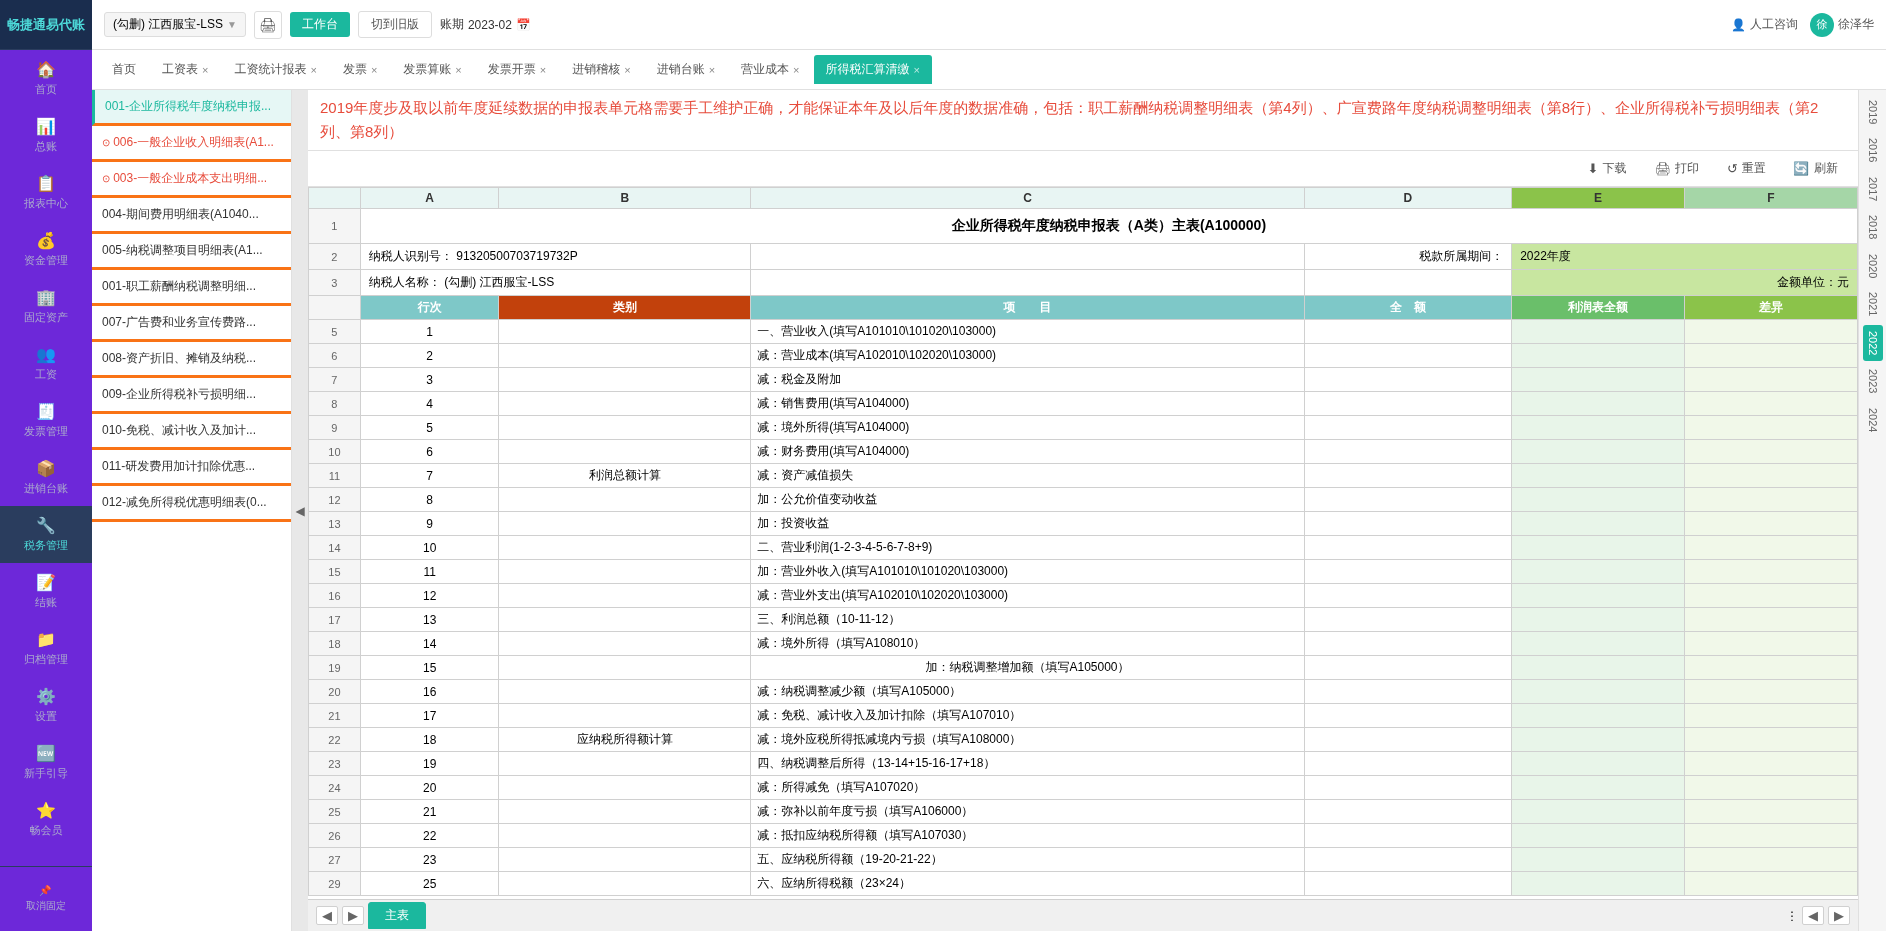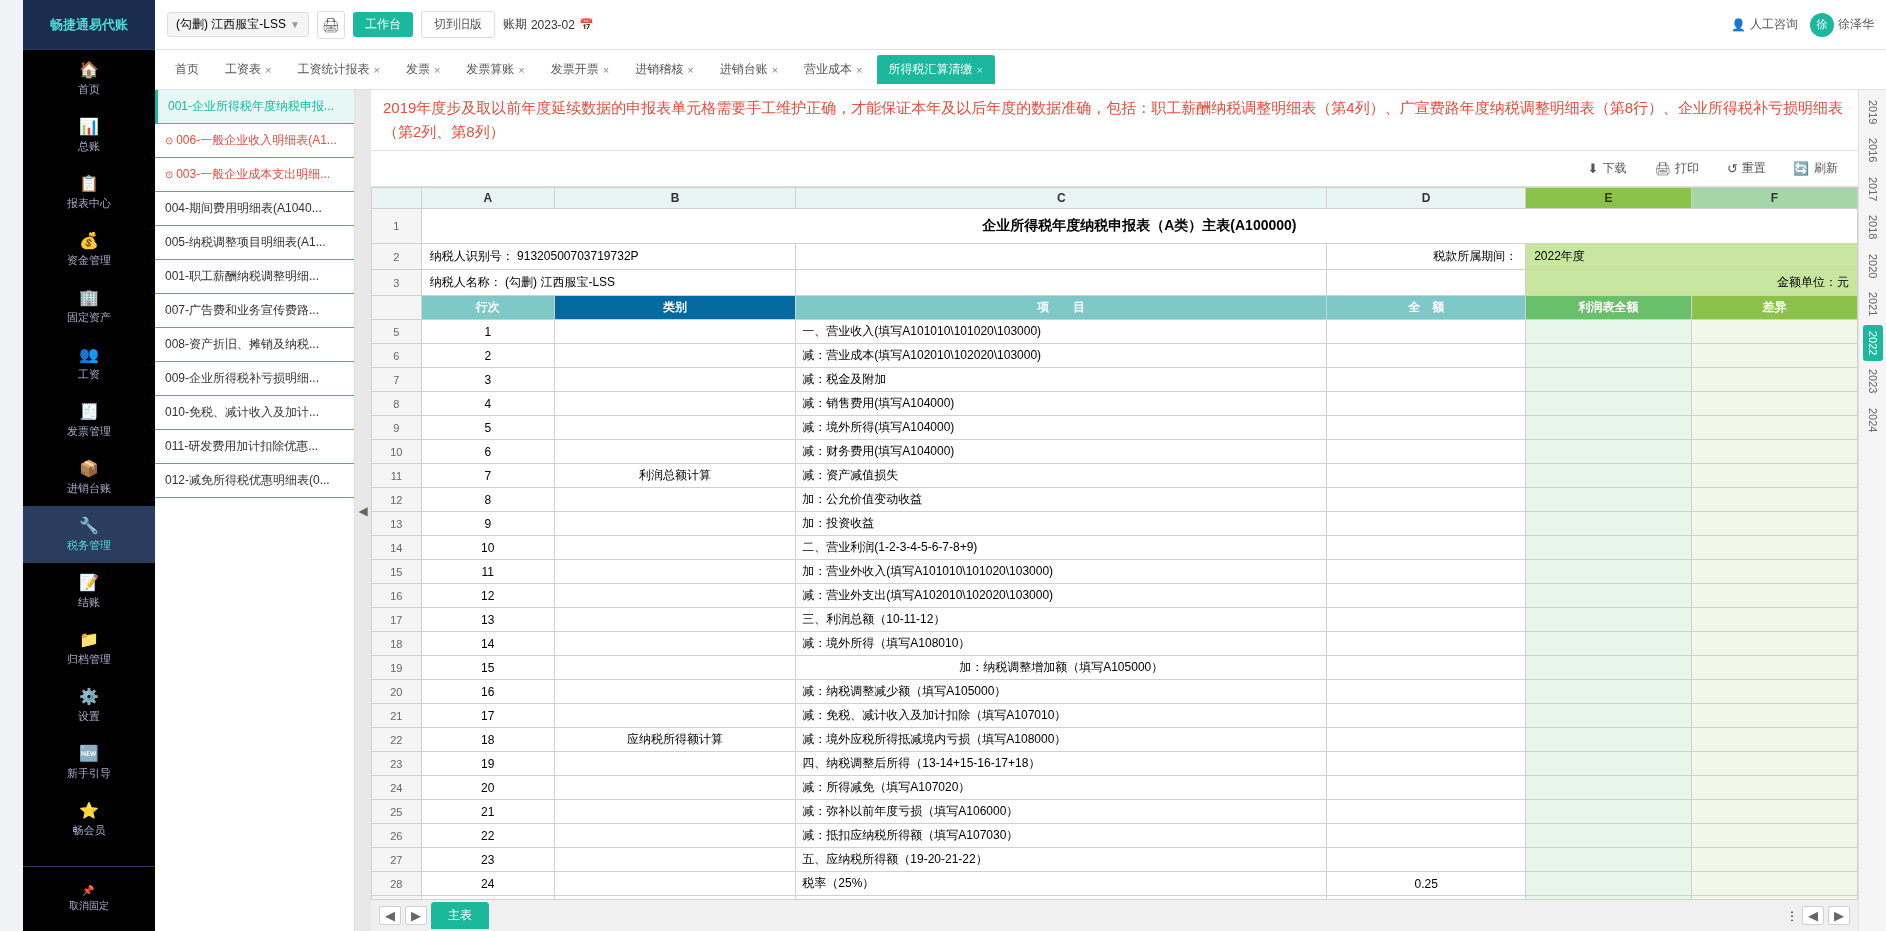--- a/index.html
+++ b/index.html
@@ -1,19 +1,19 @@
 <!DOCTYPE html>
 <html><head>
   <meta charset="utf-8">
   <style>
     * { margin: 0; padding: 0; box-sizing: border-box; }
     body { font-family: 'Microsoft YaHei', Arial, sans-serif; font-size: 12px; background: #f0f2f5; display: flex; height: 931px; overflow: hidden; }
 
     
-    .sidebar { width: 132px; background: #000000; display: flex; flex-direction: column; height: 100%; flex-shrink: 0; margin-left: 23px; }
+    .sidebar { width: 92px; background: #6d28d9; display: flex; flex-direction: column; height: 100%; flex-shrink: 0; }
     .sidebar-logo { height: 50px; display: flex; align-items: center; justify-content: center; background: #1a2d4e; border-bottom: 1px solid #2a3d5e; }
     .sidebar-logo span { color: #4dd9d9; font-size: 13px; font-weight: bold; }
     .sidebar-item { display: flex; flex-direction: column; align-items: center; justify-content: center; padding: 10px 0; cursor: pointer; color: #aac; font-size: 11px; gap: 3px; }
     .sidebar-item.active { background: #2a3d5e; color: #4dd9d9; }
     .sidebar-item .icon { font-size: 16px; }
     .sidebar-bottom { margin-top: auto; border-top: 1px solid #2a3d5e; padding: 8px 0; }
     .sidebar-bottom .sidebar-item { font-size: 10px; }
 
     
     .main { flex: 1; display: flex; flex-direction: column; overflow: hidden; }
@@ -33,21 +33,21 @@
     .nav-tabs { height: 40px; background: #fff; display: flex; align-items: center; padding: 0 8px; border-bottom: 1px solid #e0e0e0; flex-shrink: 0; gap: 2px; overflow-x: auto; }
     .nav-tab { display: flex; align-items: center; gap: 4px; padding: 6px 12px; border-radius: 3px 3px 0 0; font-size: 12px; cursor: pointer; white-space: nowrap; color: #555; }
     .nav-tab.active { background: #1bb89e; color: #fff; }
     .nav-tab .close { font-size: 11px; color: inherit; opacity: 0.7; }
 
     
     .content { flex: 1; display: flex; overflow: hidden; }
 
     
     .left-panel { width: 200px; background: #fff; border-right: 1px solid #e0e0e0; display: flex; flex-direction: column; overflow-y: auto; flex-shrink: 0; }
-    .left-panel-item { padding: 8px 10px; font-size: 12px; cursor: pointer; border-bottom: 1px solid #f97316; color: #333; }
+    .left-panel-item { padding: 8px 10px; font-size: 12px; cursor: pointer; border-bottom: 3px solid #f97316; color: #333; }
     .left-panel-item.active { background: #e6f7f5; color: #1bb89e; border-left: 3px solid #1bb89e; }
     .left-panel-item.error { color: #e74c3c; }
     .left-panel-item .err-icon { color: #e74c3c; font-size: 10px; }
 
     
     .main-content { flex: 1; display: flex; flex-direction: column; overflow: hidden; background: #f5f5f5; }
 
     
     .warning-bar { background: #fff; padding: 6px 12px; font-size: 15px; color: #e74c3c; border-bottom: 1px solid #e0e0e0; flex-shrink: 0; line-height: 1.6; }
 
@@ -349,21 +349,21 @@
               <td></td>
               <td style="text-align:right;padding:4px 8px;"></td>
               <td colspan="2" style="text-align:right;padding:4px 8px;">
                 <span>金额单位：元</span>
               </td>
             </tr>
 
             <tr class="header-row">
               <td class="row-num"></td>
               <th style="background:#7ec8c8;color:#fff;">行次</th>
-              <th style="background:#0369a1;color:#fff;">类别</th>
+              <th style="background:#c2410c;color:#fff;">类别</th>
               <th style="background:#7ec8c8;color:#fff;">项　　目</th>
               <th style="background:#7ec8c8;color:#fff;">全　额</th>
               <th style="background:#6abf6a;color:#fff;">利润表全额</th>
               <th style="background:#8bc34a;color:#fff;">差异</th>
             </tr>
 
             <tr>
               <td class="row-num">5</td>
               <td>1</td>
               <td></td>
@@ -560,29 +560,20 @@
               <td></td>
               <td style="background:#e8f5e9;"></td>
               <td style="background:#f1f8e9;"></td>
             </tr>
             <tr>
               <td class="row-num">27</td>
               <td>23</td>
               <td></td>
               <td style="text-align:left;">五、应纳税所得额（19-20-21-22）</td>
               <td></td>
-              <td style="background:#e8f5e9;"></td>
-              <td style="background:#f1f8e9;"></td>
-            </tr>
-            <tr>
-              <td class="row-num">28</td>
-              <td>24</td>
-              <td></td>
-              <td style="text-align:left;">税率（25%）</td>
-              <td>0.25</td>
               <td style="background:#e8f5e9;"></td>
               <td style="background:#f1f8e9;"></td>
             </tr>
             <tr>
               <td class="row-num">29</td>
               <td>25</td>
               <td></td>
               <td style="text-align:left;">六、应纳所得税额（23×24）</td>
               <td></td>
               <td style="background:#e8f5e9;"></td>

